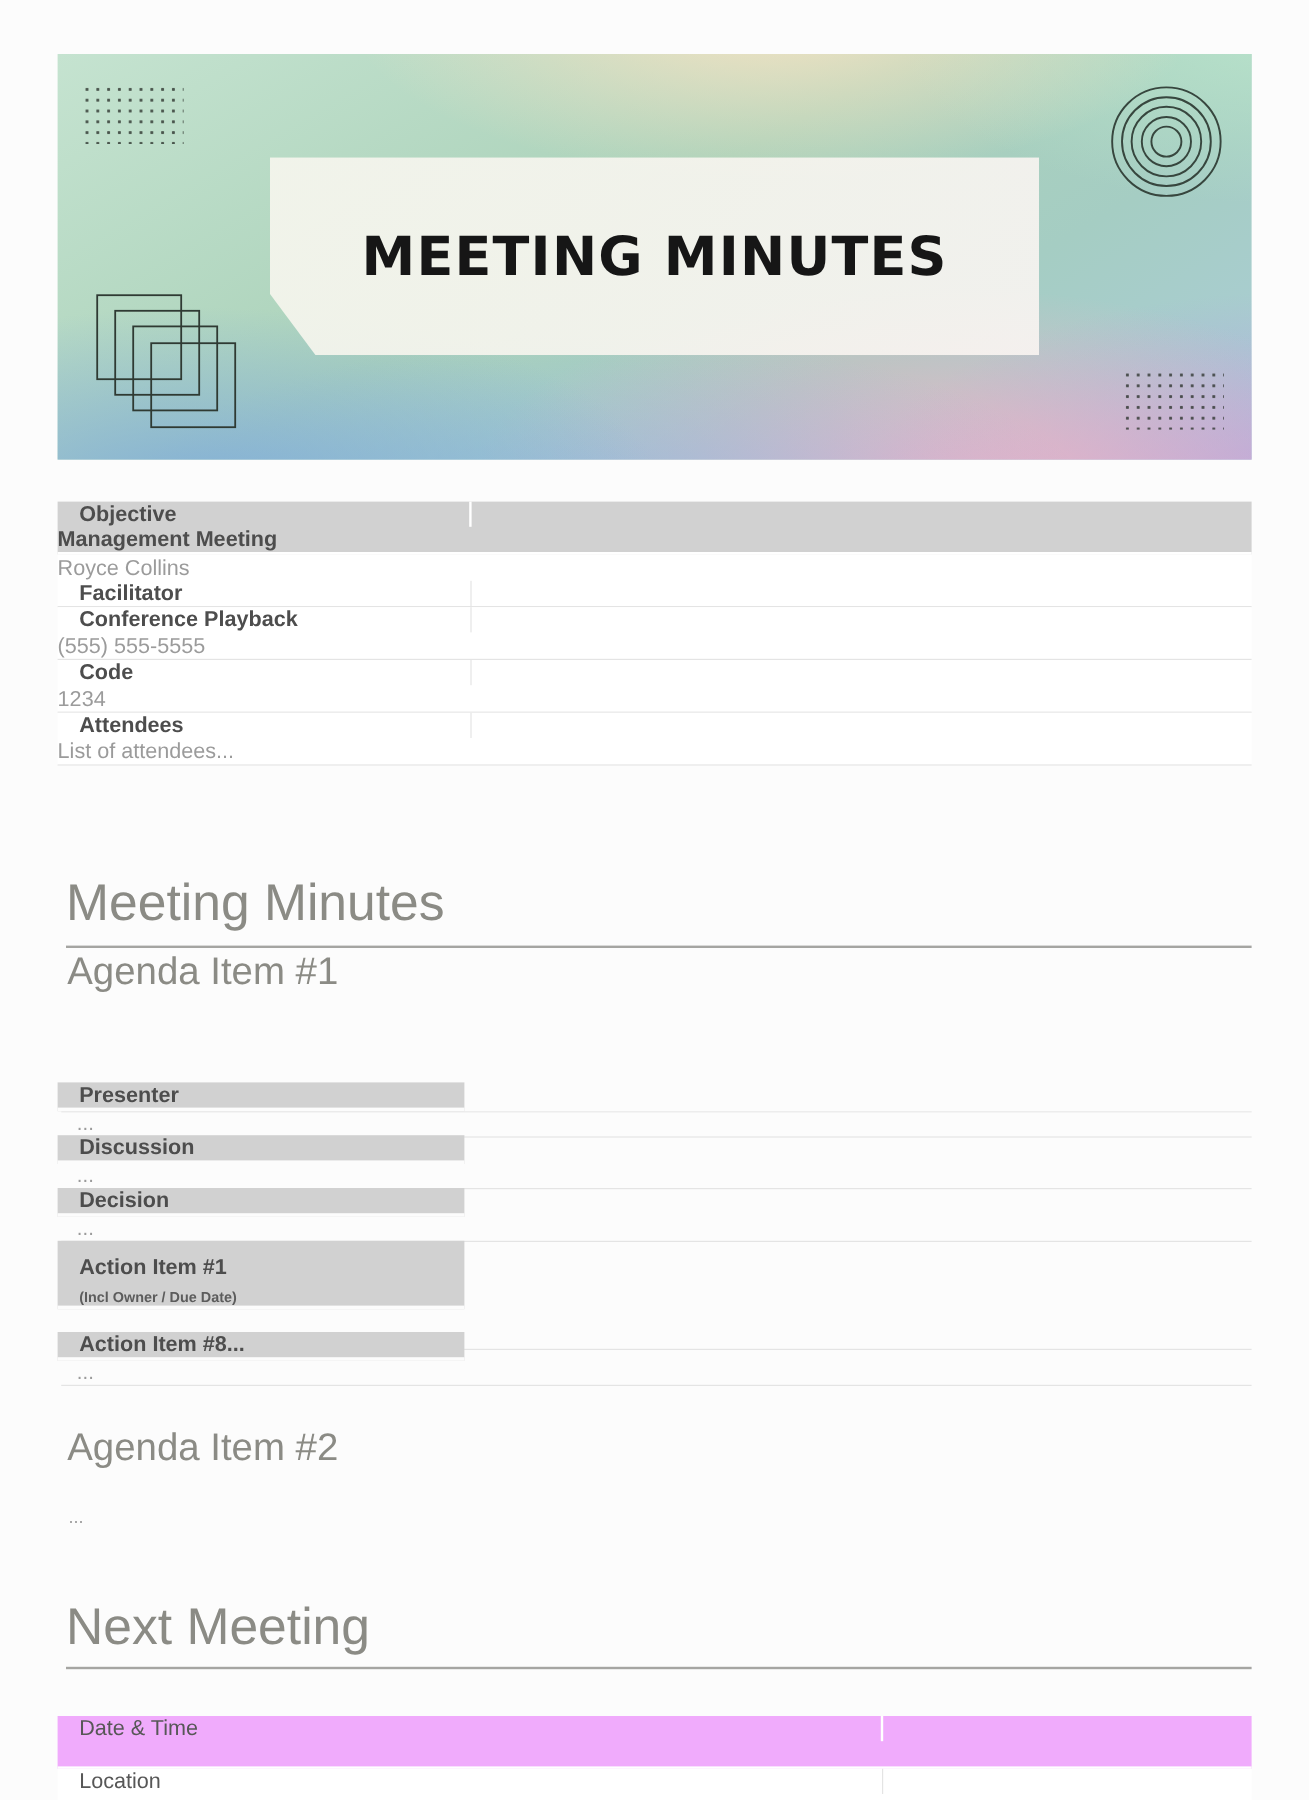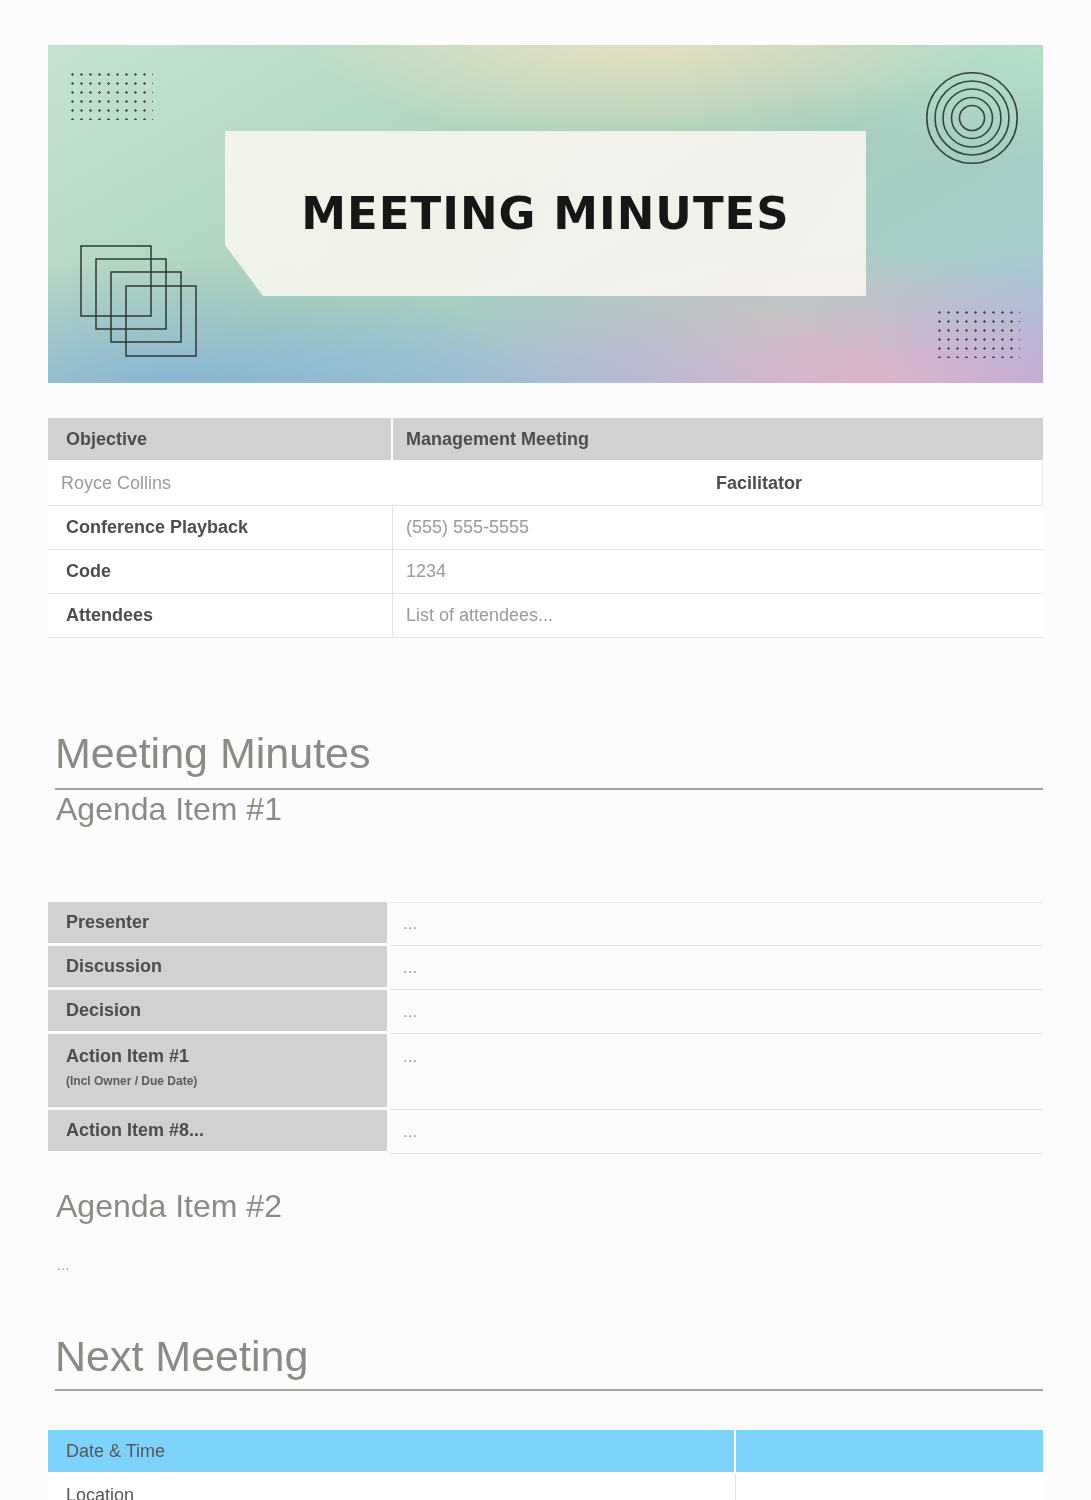--- a/index.html
+++ b/index.html
@@ -41,48 +41,48 @@
   }
   .hero-title{
     margin:0;
     font-family:"DejaVu Sans",sans-serif;
     font-weight:bold;font-size:45px;letter-spacing:1px;
     color:#161616;white-space:nowrap;
   }
 
   
   .tbl{position:absolute;left:48px;width:995px;}
-  .row{display:flex;box-sizing:border-box;}
+  .row{display:flex;box-sizing:border-box;flex-direction:column;}
   .cell{display:flex;align-items:center;box-sizing:border-box;font-size:18px;}
 
   
   .it-row{height:44px;border-bottom:1px solid #e4e4e4;background:#ffffff;}
   .it-row.hdr{background:#d1d1d1;border-bottom:2px solid #ffffff;}
   .it-label{width:345px;padding-left:18px;font-weight:bold;color:#4d4d4d;border-right:1px solid #e4e4e4;}
   .it-row.hdr .it-label{border-right:2px solid #ffffff;}
-  .it-value{flex:1;padding-left:13px;color:#9b9b9b;}
+  .it-value{flex:1;padding-left:0;color:#9b9b9b;}
   .it-row.hdr .it-value{color:#4d4d4d;font-weight:bold;}
 
   
   .at-row{height:44px;}
   .at-row.tall{height:76px;}
   .at-label{
     width:339px;background:#d1d1d1;border-bottom:3px solid #fcfcfc;
     padding-left:18px;color:#4d4d4d;font-weight:bold;
     display:flex;flex-direction:column;justify-content:center;align-items:flex-start;
   }
   .at-row.tall .at-label{justify-content:flex-start;padding-top:12px;}
   .at-sub{font-weight:bold;color:#5c5c5c;font-size:12px;margin-top:7px;}
   .at-value{flex:1;margin-left:3px;border-bottom:1px solid #e4e4e4;padding-left:13px;color:#9b9b9b;font-size:17px;}
   .at-row:first-child .at-value{border-top:1px solid #e9e9e9;}
   .at-row.tall .at-value{align-items:flex-start;padding-top:13px;}
 
   
   .nt-row{height:44px;background:#ffffff;border-bottom:1px solid #e4e4e4;}
-  .nt-row.hdr{background:#7dd3fc;border-bottom:2px solid #ffffff;}
+  .nt-row.hdr{background:#f0abfc;border-bottom:2px solid #ffffff;}
   .nt-label{width:688px;padding-left:18px;color:#575757;border-right:1px solid #e4e4e4;}
   .nt-row.hdr .nt-label{border-right:2px solid #ffffff;}
   .nt-value{flex:1;padding-left:13px;color:#9b9b9b;}
 
   
   .h-big{position:absolute;left:55px;margin:0;font-weight:400;font-size:43px;line-height:44px;color:#8b8b85;}
   .h-mid{position:absolute;left:56px;margin:0;font-weight:400;font-size:32px;line-height:34px;color:#8b8b85;}
   .rule{position:absolute;left:55px;width:988px;height:0;border:none;border-top:2px solid #a5a5a2;margin:0;}
   .placeholder{position:absolute;left:57px;font-size:15px;color:#9b9b9b;}
 

